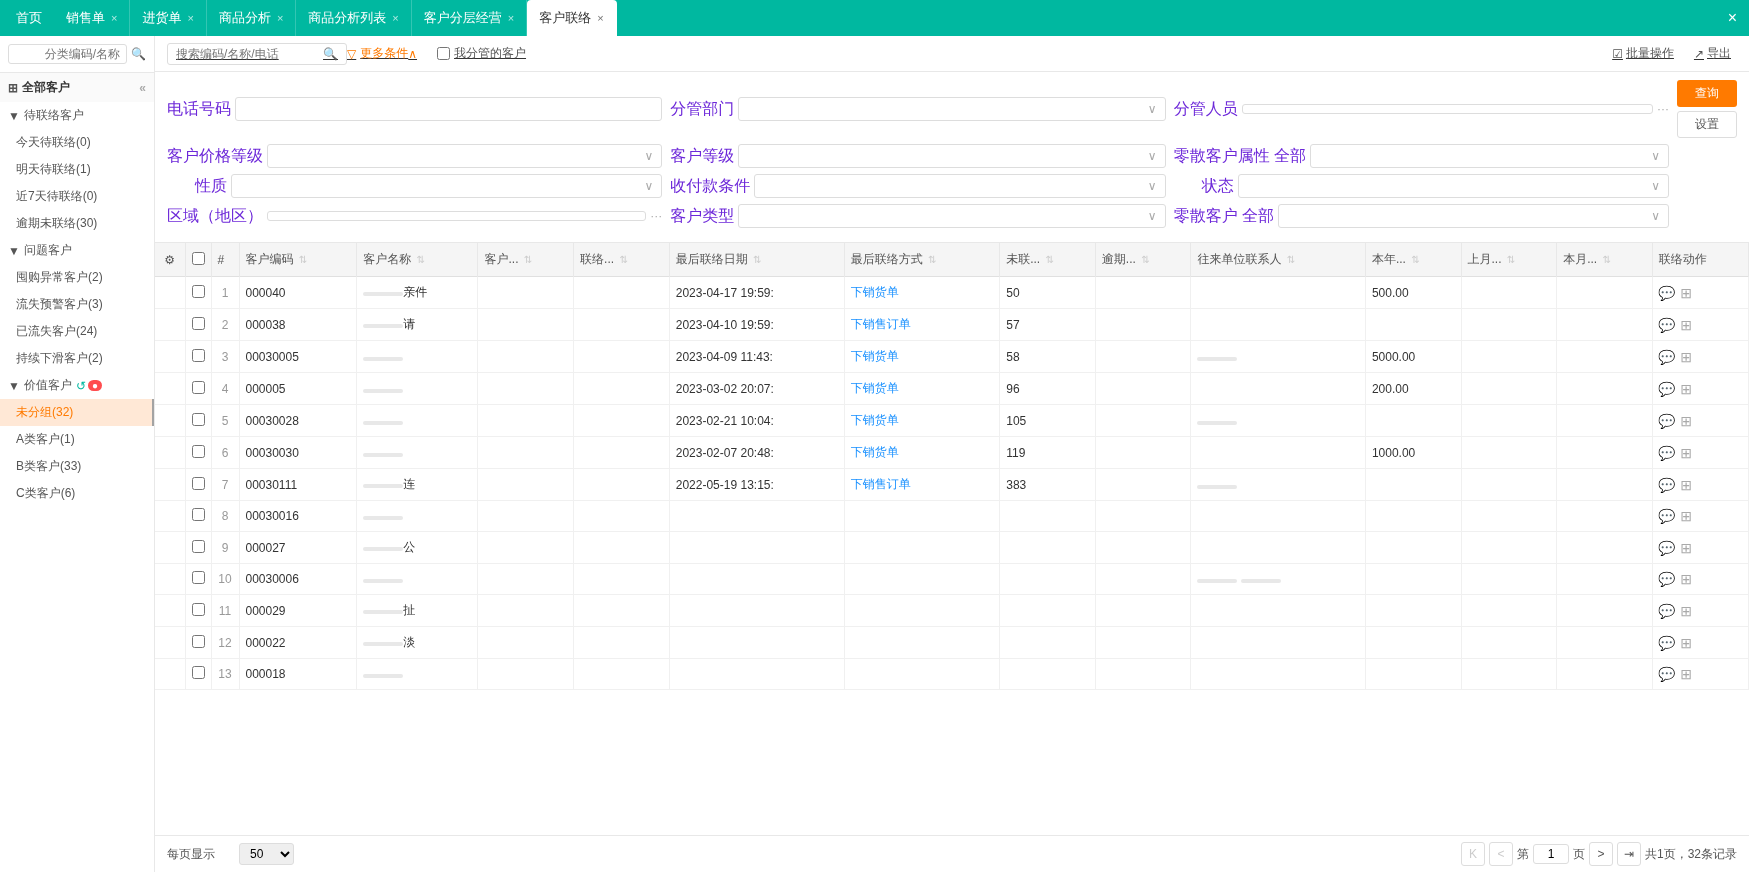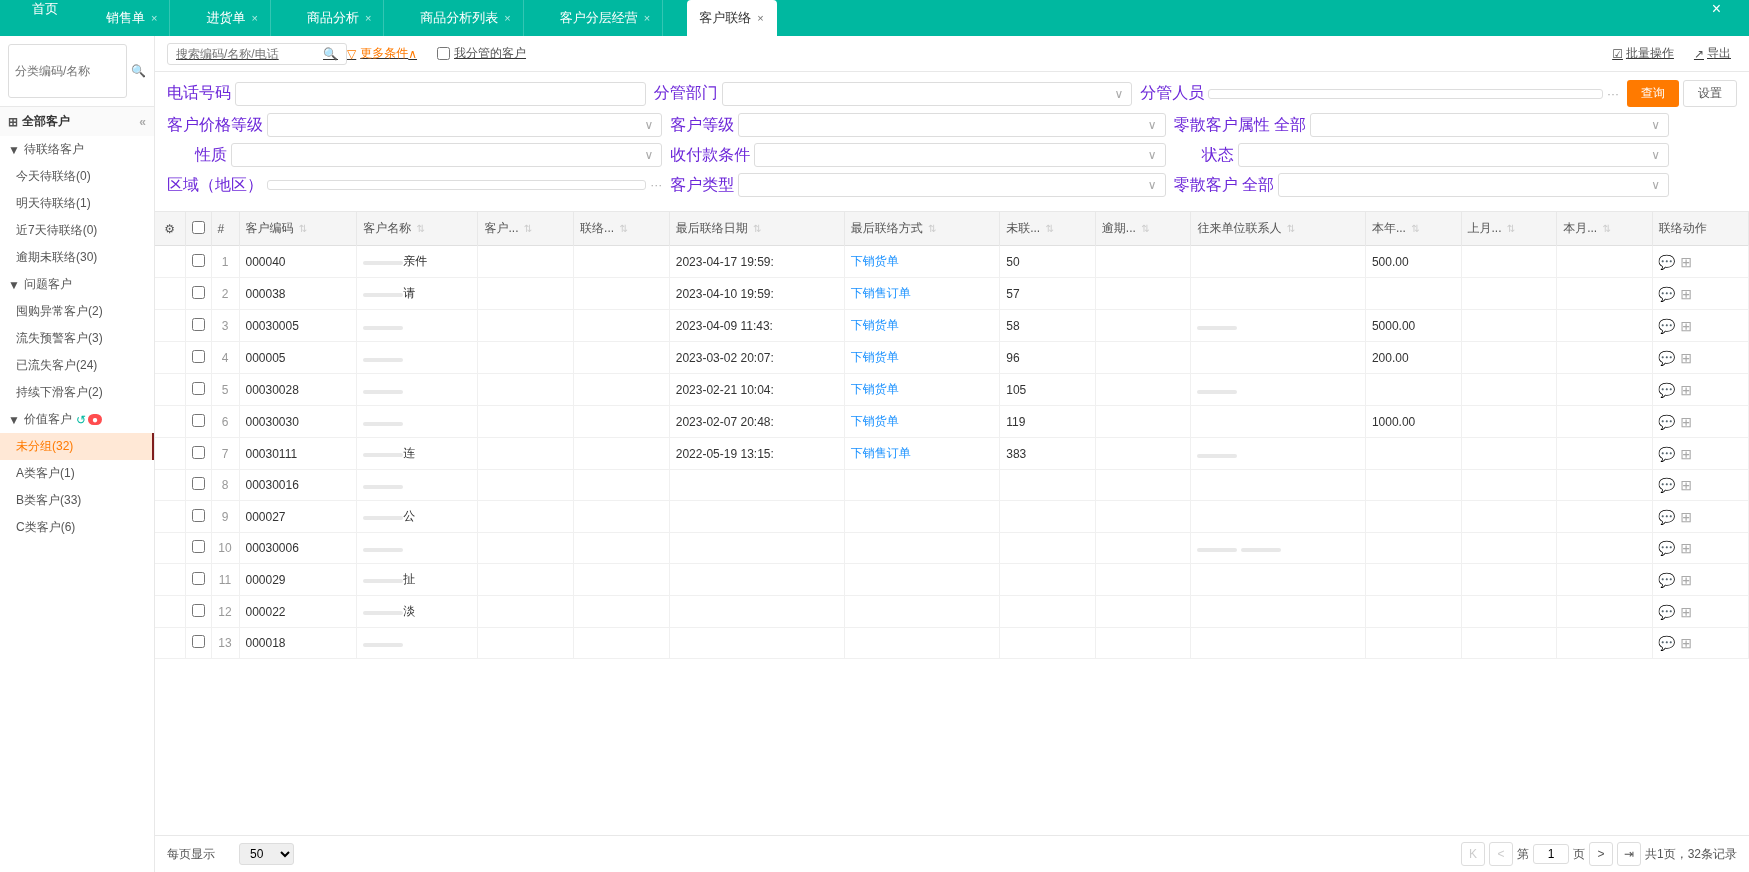--- a/index.html
+++ b/index.html
@@ -1,21 +1,21 @@
 <!DOCTYPE html>
 <html><head>
   <meta charset="utf-8">
   <style>
     * { box-sizing: border-box; margin: 0; padding: 0; }
     body { font-family: "Microsoft YaHei", Arial, sans-serif; font-size: 12px; background: #f5f5f5; color: #333; overflow: hidden; }
 
     
     .top-nav {
-      display: flex; 
-      background: #00b8a0; height: 36px; padding: 0 20px; gap: 24px;
+      display: flex; align-items: center;
+      background: #00b8a0; height: 36px; padding: 0 4px;
     }
     .top-nav .nav-tab {
       display: flex; align-items: center; padding: 0 12px; height: 36px;
       color: #fff; cursor: pointer; font-size: 13px; white-space: nowrap;
       border-right: 1px solid rgba(255,255,255,0.2);
     }
     .top-nav .nav-tab.active {
       background: #fff; color: #333; border-radius: 4px 4px 0 0;
     }
     .top-nav .nav-tab .close-btn {
@@ -33,37 +33,37 @@
     .sidebar {
       width: 155px; min-width: 155px; background: #fff;
       border-right: 1px solid #e8e8e8; display: flex; flex-direction: column;
       overflow-y: auto;
     }
     .sidebar-search {
       display: flex; align-items: center; padding: 8px;
       border-bottom: 1px solid #e8e8e8;
     }
     .sidebar-search input {
-      border: 1px solid #ddd; border-radius: 3px; padding: 19px 6px;
-      font-size: 12px; width: 100%; outline: none;
+      border: 1px solid #ddd; border-radius: 3px; padding: 2px 6px;
+      font-size: 12px; width: 100%; outline: none; text-align: right;
     }
     .sidebar-search .search-icon {
       margin-left: 4px; color: #aaa; cursor: pointer;
     }
     .sidebar-header {
       display: flex; align-items: center; padding: 6px 8px;
       font-weight: bold; color: #333; cursor: pointer; background: #fafafa;
     }
     .sidebar-header .grid-icon { margin-right: 4px; color: #555; }
     .sidebar-header .collapse-icon { margin-left: auto; color: #aaa; }
     .sidebar-item {
       padding: 5px 8px 5px 16px; cursor: pointer; color: #555;
       white-space: nowrap; overflow: hidden; text-overflow: ellipsis;
     }
-    .sidebar-item.active { background: #ffe8d6; color: #ff7a00; border-right: 2px solid #7f1d1d; }
+    .sidebar-item.active { background: #ffe8d6; color: #ff7a00; border-right: 2px solid #a3a3a3; }
     .sidebar-group-header {
       padding: 5px 8px 5px 8px; cursor: pointer; color: #555;
       display: flex; align-items: center; font-weight: 500;
     }
     .sidebar-group-header .arrow { margin-right: 4px; }
     .sidebar-group-header .badge {
       background: #ff4d4f; color: #fff; border-radius: 8px;
       font-size: 10px; padding: 0 4px; margin-left: 2px;
     }
     .sidebar-group-header .refresh-icon {
@@ -116,21 +116,21 @@
       padding: 4px 8px; font-size: 12px; outline: none; min-width: 0;
     }
     .filter-select {
       flex: 1; border: 1px solid #ddd; border-radius: 3px;
       padding: 4px 8px; font-size: 12px; outline: none;
       display: flex; align-items: center; justify-content: space-between;
       cursor: pointer; background: #fff; min-width: 0;
     }
     .filter-select .sel-text { color: #aaa; }
     .filter-select .arr { color: #aaa; }
-    .filter-action-col { display: flex; flex-direction: row; gap: 4px; min-width: 60px; }
+    .filter-action-col { display: flex; flex-direction: column; gap: 4px; min-width: 60px; }
     .btn-query {
       background: #ff7a00; color: #fff; border: none; border-radius: 3px;
       padding: 5px 14px; cursor: pointer; font-size: 12px;
     }
     .btn-reset {
       background: #fff; color: #555; border: 1px solid #ddd; border-radius: 3px;
       padding: 4px 14px; cursor: pointer; font-size: 12px;
     }
 
     

